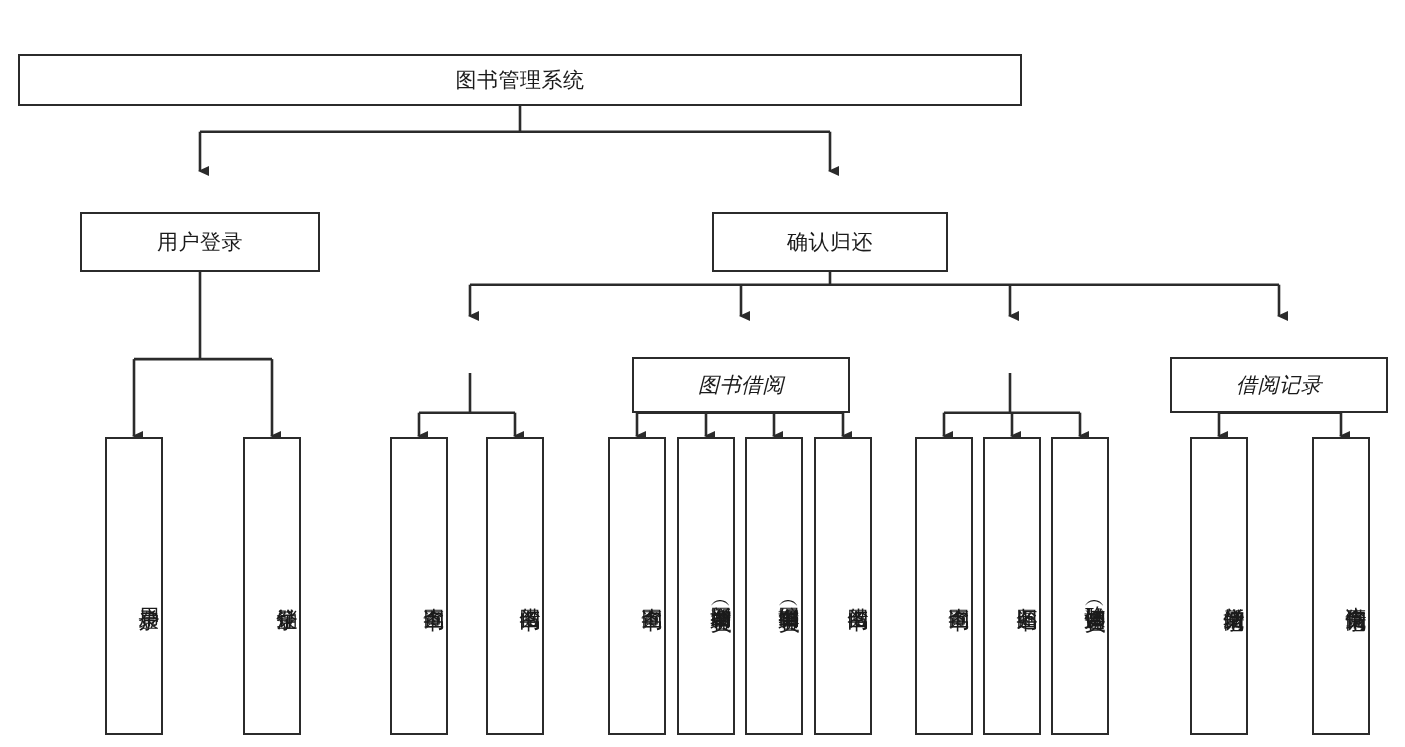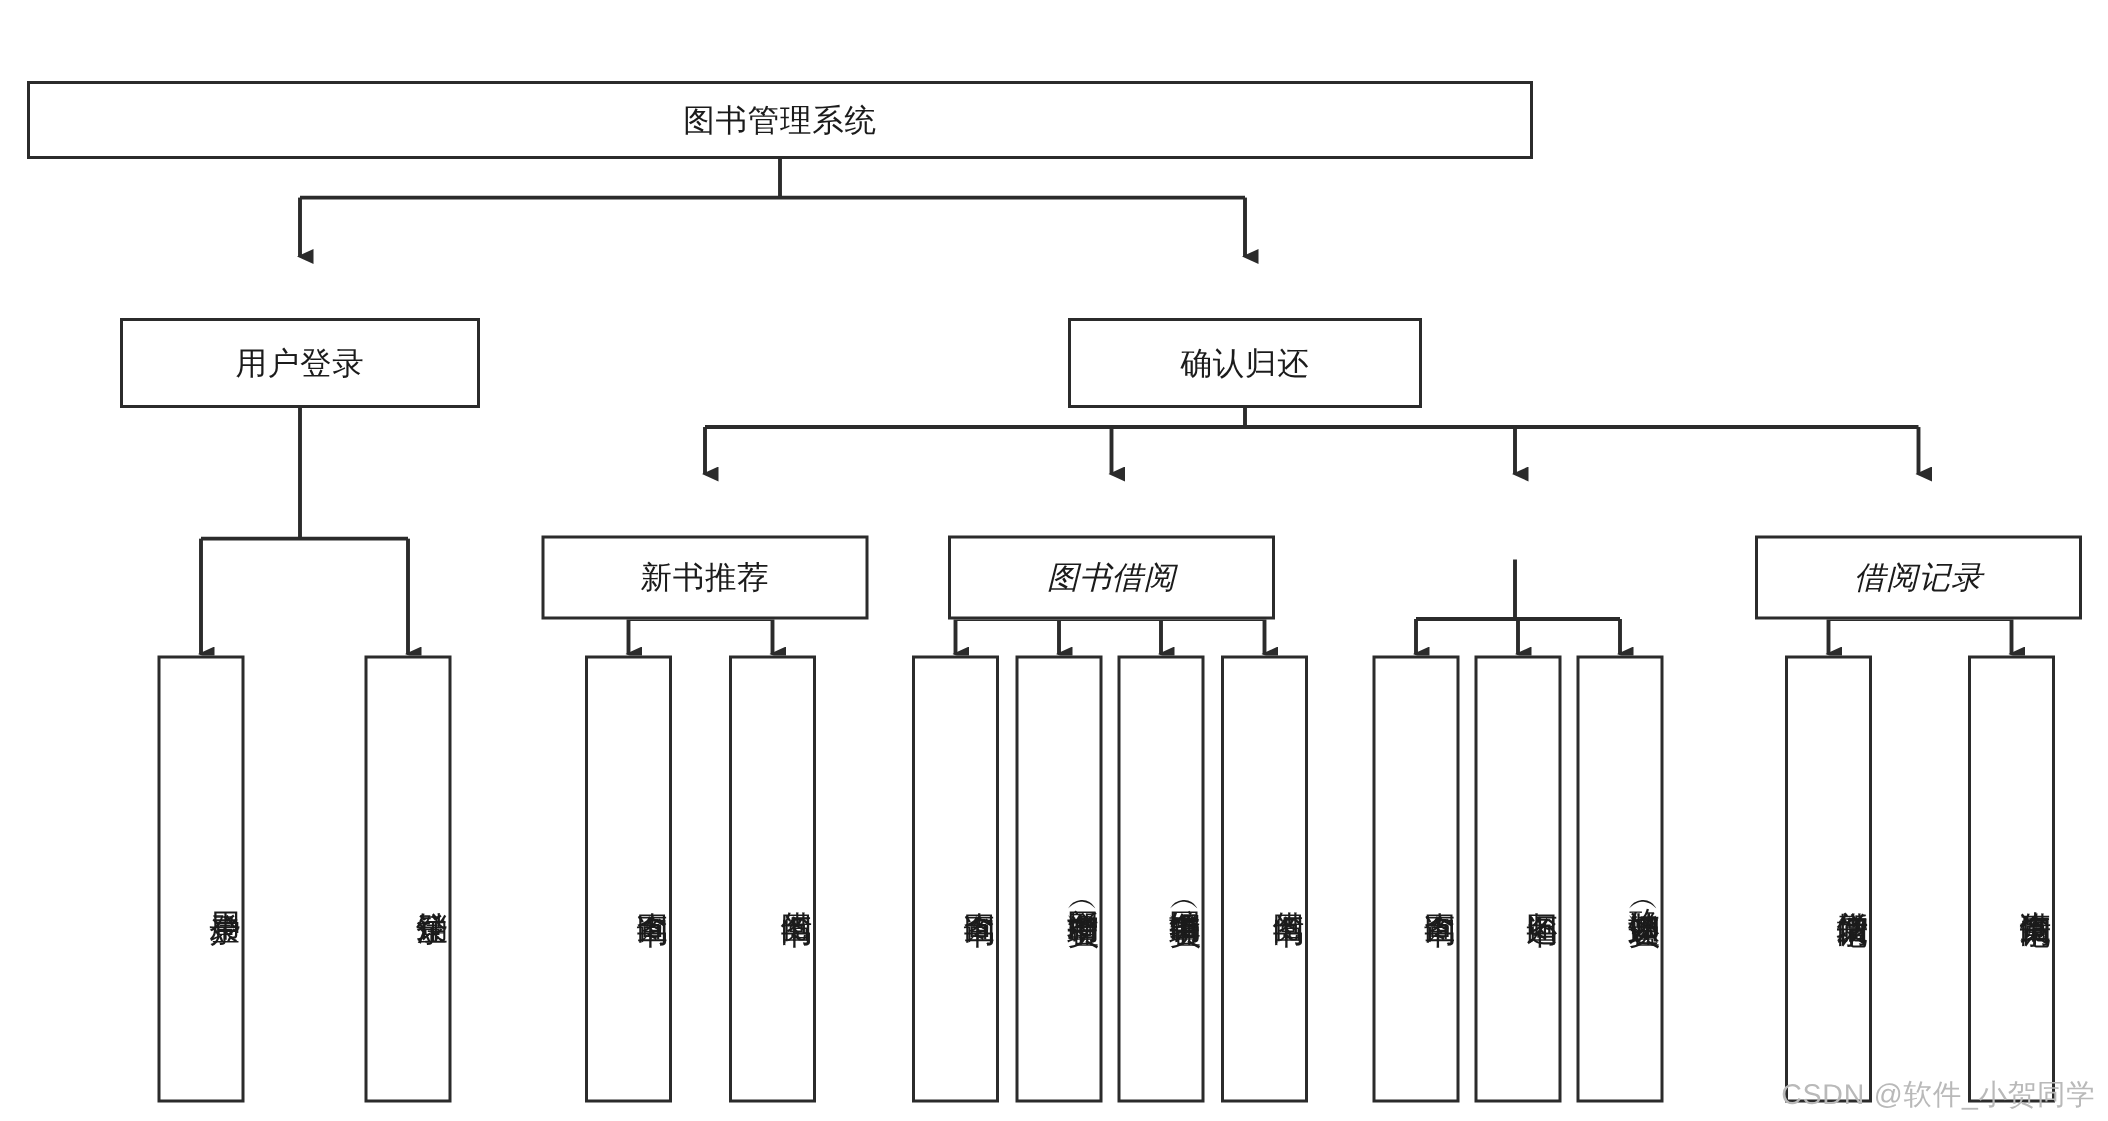--- a/index.html
+++ b/index.html
@@ -116,23 +116,20 @@
     <span class="node-label">图书管理系统</span>
   </div>
 
   <div class="node horiz" style="left: 80px; top: 172px; width: 240px; height: 60px;">
     <span class="node-label">用户登录</span>
   </div>
   <div class="node horiz" style="left: 712px; top: 172px; width: 236px; height: 60px;">
     <span class="node-label">确认归还</span>
   </div>
 
-  <div class="node horiz" style="left: 361px; top: 317px; width: 218px; height: 56px;">
-    <span class="node-label">新书推荐</span>
-  </div>
   <div class="node horiz" style="left: 632px; top: 317px; width: 218px; height: 56px; font-style: italic;">
     <span class="node-label">图书借阅</span>
   </div>
   <div class="node horiz" style="left: 1170px; top: 317px; width: 218px; height: 56px; font-style: italic;">
     <span class="node-label">借阅记录</span>
   </div>
 
   <div class="node vert" style="left: 105px; top: 437px; width: 58px; height: 298px;">
     <span class="node-label">用户登录</span>
   </div>
@@ -170,14 +167,13 @@
     <span class="node-label">确认归还（管理员）</span>
   </div>
 
   <div class="node vert" style="left: 1190px; top: 437px; width: 58px; height: 298px;">
     <span class="node-label">新增借阅记录</span>
   </div>
   <div class="node vert" style="left: 1312px; top: 437px; width: 58px; height: 298px;">
     <span class="node-label">查询借阅记录</span>
   </div>
 
-  <div class="watermark">CSDN @软件_小贺同学</div>
 </div>
 
 </body></html>

